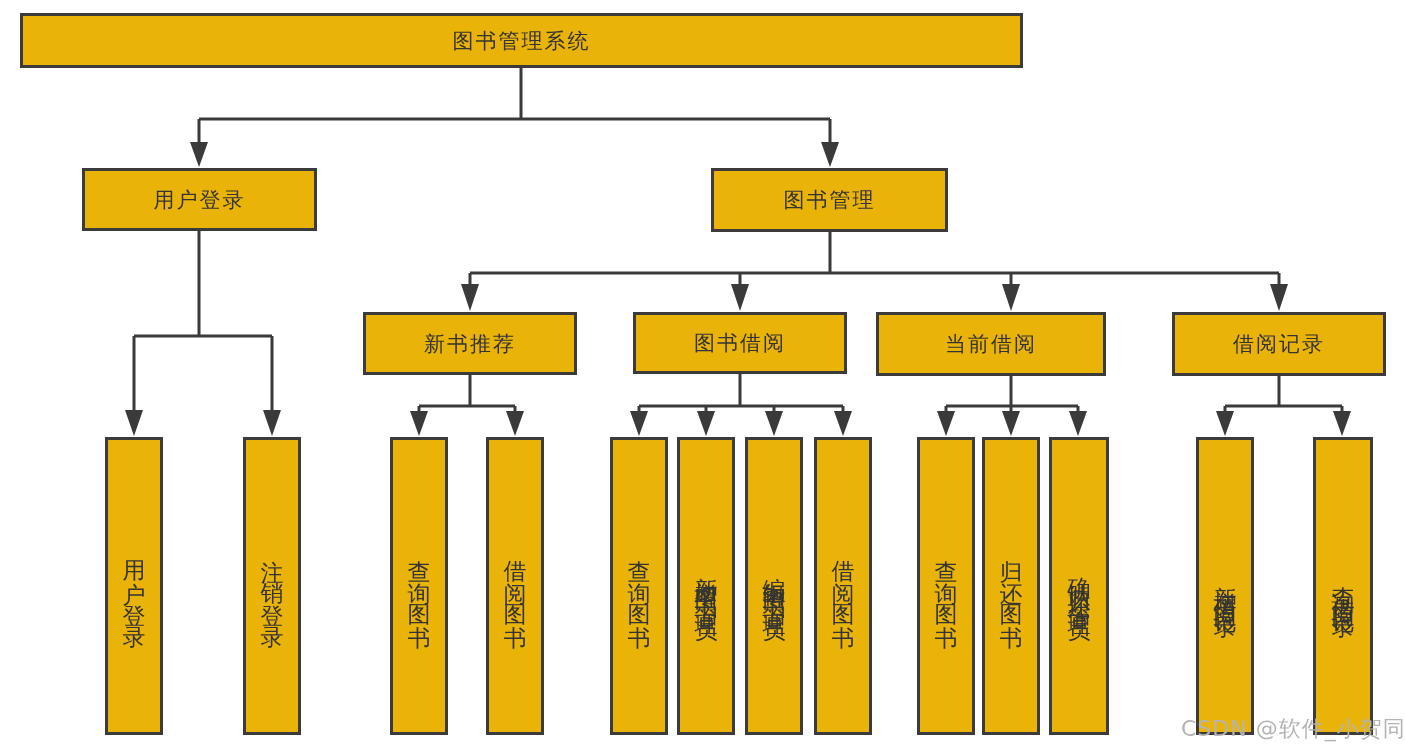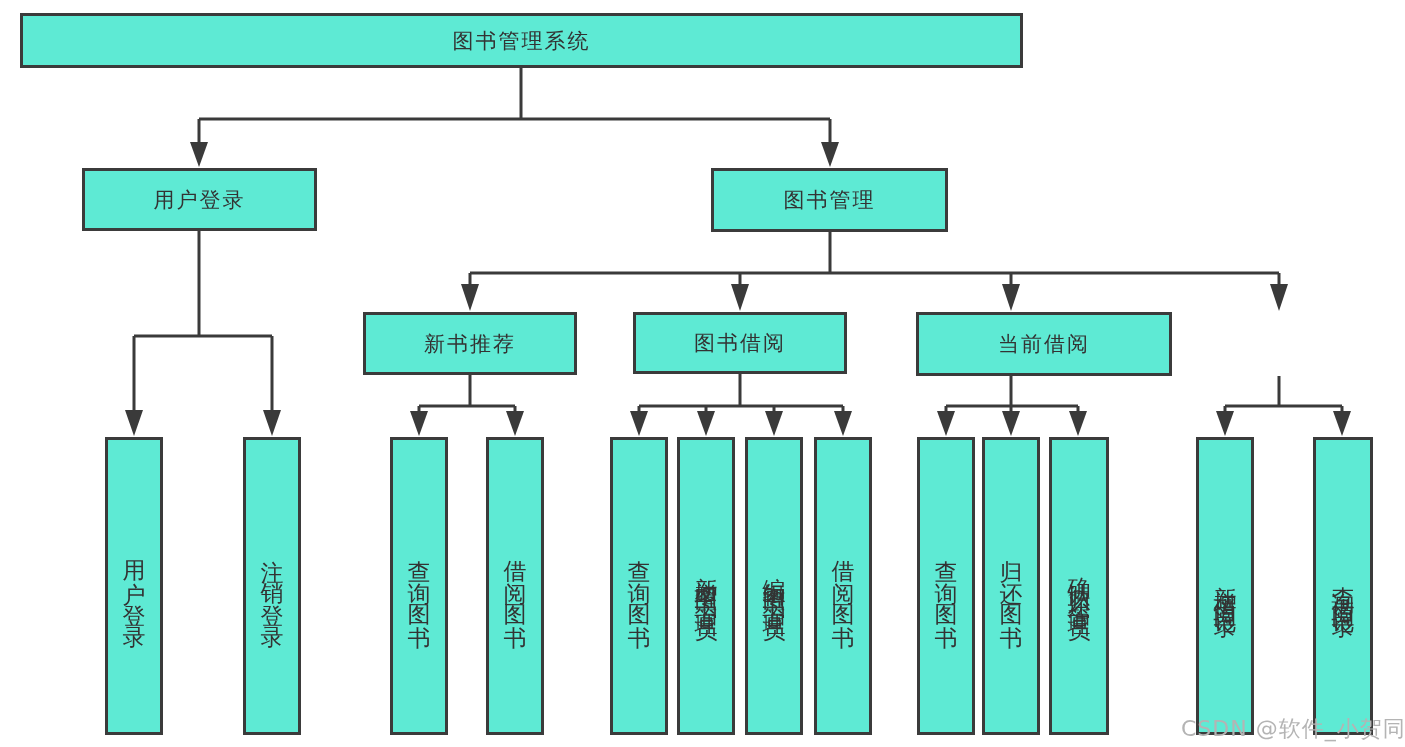--- a/index.html
+++ b/index.html
@@ -8,21 +8,21 @@
     position:relative;
     background:#ffffff;
     font-family:"DejaVu Sans","Liberation Sans",sans-serif;
     overflow:hidden;
     color:#2f2f2f;
   }
   .canvas { position:absolute; left:0; top:0; width:1405px; height:747px; }
   svg.connectors { position:absolute; left:0; top:0; z-index:1; }
   .node {
     position:absolute;
-    background:#5eead4;
+    background:#eab308;
     border:3px solid #3b3b3b;
     display:flex;
     align-items:center;
     justify-content:center;
     z-index:2;
   }
   .h-label {
     font-size:21px;
     letter-spacing:2px;
     color:#333333;
@@ -95,22 +95,25 @@
   <div class="node" style="left:711px;top:168px;width:237px;height:64px">
     <span class="h-label">图书管理</span>
   </div>
 
   <div class="node" style="left:363px;top:312px;width:214px;height:63px">
     <span class="h-label">新书推荐</span>
   </div>
   <div class="node" style="left:633px;top:312px;width:214px;height:62px">
     <span class="h-label">图书借阅</span>
   </div>
-  <div class="node" style="left:916px;top:312px;width:256px;height:64px">
+  <div class="node" style="left:876px;top:312px;width:230px;height:64px">
     <span class="h-label">当前借阅</span>
+  </div>
+  <div class="node" style="left:1172px;top:312px;width:214px;height:64px">
+    <span class="h-label">借阅记录</span>
   </div>
 
   <div class="node leaf" style="left:105px">
     <span class="v-label" style="letter-spacing: 22px;">用户登录</span>
   </div>
   <div class="node leaf" style="left:243px">
     <span class="v-label" style="letter-spacing: 22px;">注销登录</span>
   </div>
 
   <div class="node leaf" style="left:390px">

